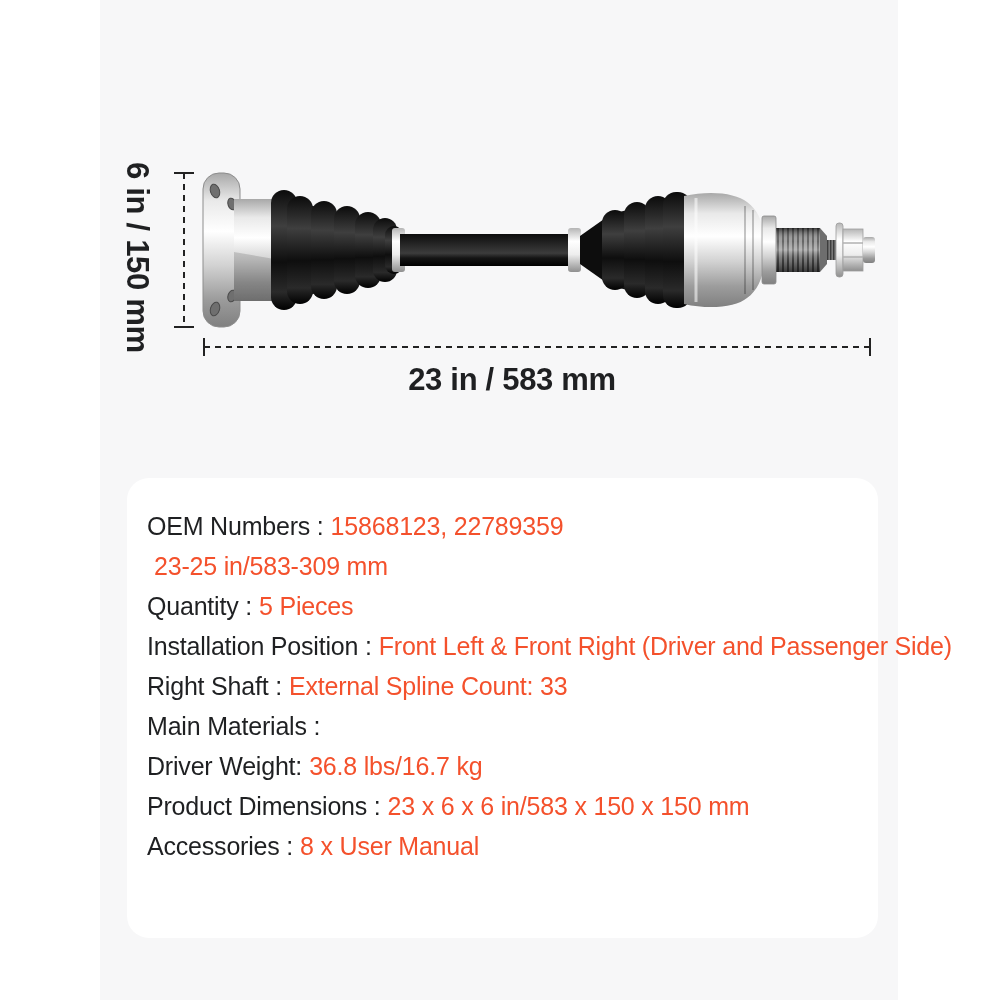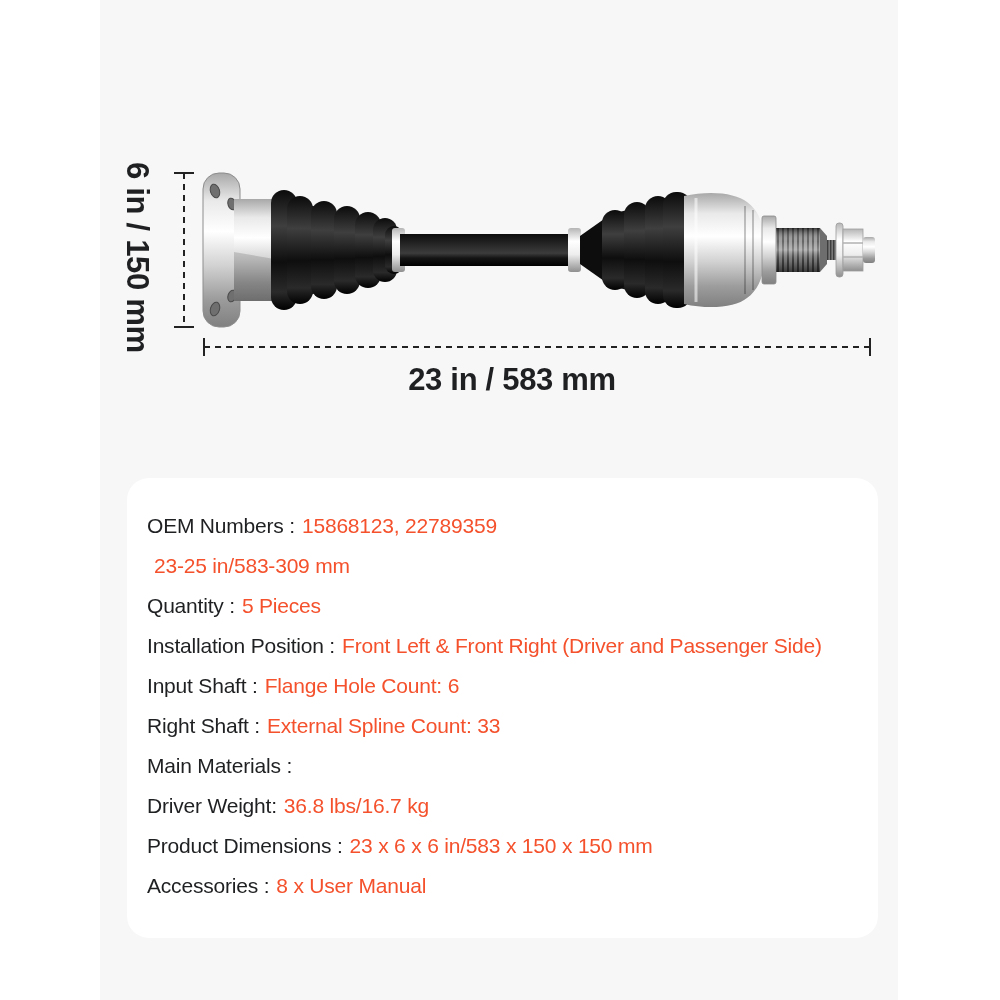--- a/index.html
+++ b/index.html
@@ -50,21 +50,21 @@
     left:27px;top:478px;     
     width:751px;height:460px;
     background:var(--panel-bg);
     border-radius:22px;
     padding:28px 8px 0 20px;
   }
   .spec-row{
     display:flex;
     align-items:center;
     height:40px;
-    font-size:21px;
+    font-size:25px;
     font-weight:500;
     letter-spacing:-0.2px;
     white-space:nowrap;
   }
   .spec-label{color:var(--text-dark);}
   .spec-value{color:var(--accent-orange);margin-left:7px;}
 </style>
 </head>
 <body>
 
@@ -215,24 +215,20 @@
       </div>
       <div class="spec-row">
         <span class="spec-label">Quantity :</span>
         <span class="spec-value">5 Pieces</span>
       </div>
       <div class="spec-row">
         <span class="spec-label">Installation Position :</span>
         <span class="spec-value">Front Left &amp; Front Right (Driver and Passenger Side)</span>
       </div>
       <div class="spec-row">
-        <span class="spec-label">Input Shaft :</span>
-        <span class="spec-value">Flange Hole Count: 6</span>
-      </div>
-      <div class="spec-row">
         <span class="spec-label">Right Shaft :</span>
         <span class="spec-value">External Spline Count: 33</span>
       </div>
       <div class="spec-row">
         <span class="spec-label">Main Materials :</span>
       </div>
       <div class="spec-row">
         <span class="spec-label">Driver Weight:</span>
         <span class="spec-value">36.8 lbs/16.7 kg</span>
       </div>

